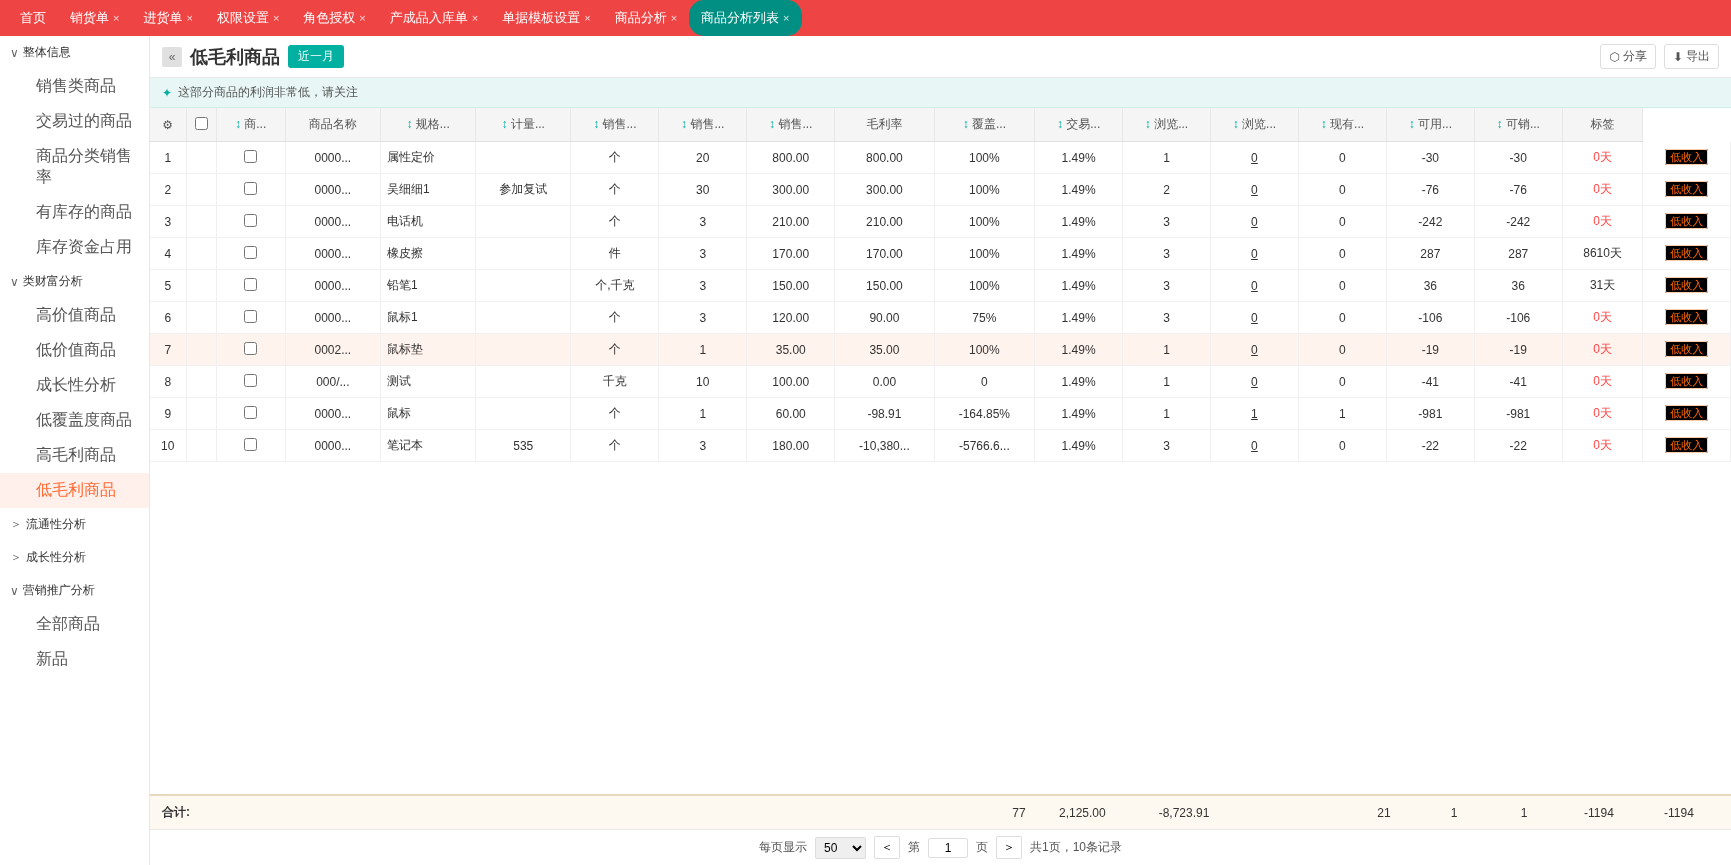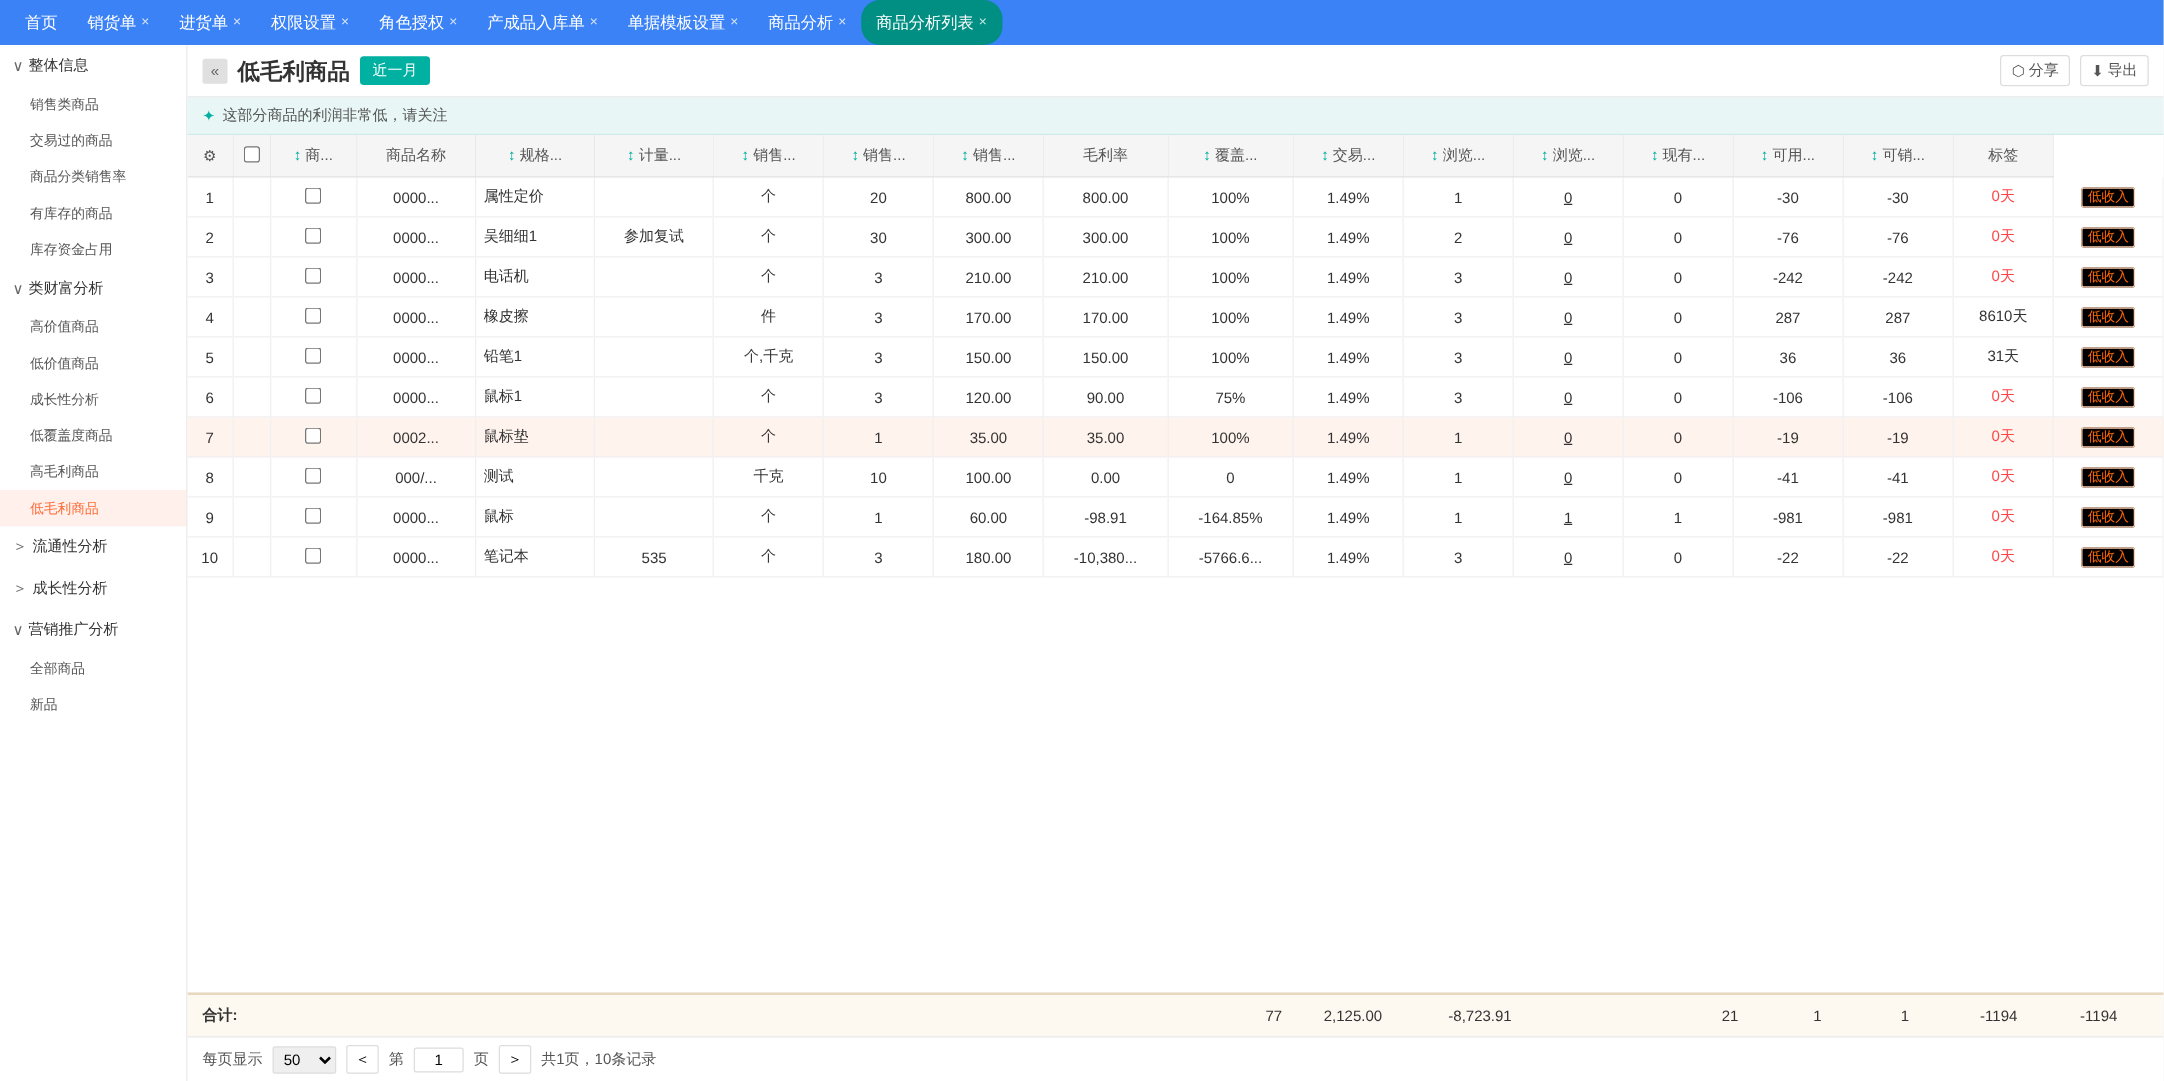--- a/index.html
+++ b/index.html
@@ -1,20 +1,20 @@
 <!DOCTYPE html>
 <html><head>
   <meta charset="utf-8">
   <style>
     * { box-sizing: border-box; margin: 0; padding: 0; }
     body { font-family: 'Microsoft YaHei', Arial, sans-serif; font-size: 12px; background: #f5f5f5; color: #333; }
 
     
     .top-nav {
-      background: #3b82f6;
+      background: #ef4444;
       display: flex;
       align-items: center;
       height: 36px;
       padding: 0 8px;
     }
     .top-nav .nav-item {
       color: #fff;
       padding: 0 12px;
       height: 36px;
       display: flex;
@@ -43,24 +43,24 @@
     .sidebar-section-title {
       display: flex;
       align-items: center;
       padding: 8px 10px;
       color: #333;
       font-size: 12px;
       cursor: pointer;
     }
     .sidebar-section-title .arrow { margin-right: 4px; color: #666; }
     .sidebar-item {
-      padding: 7px 10px 7px 24px;
+      padding: 7px 10px 7px 36px;
       cursor: pointer;
       color: #555;
-      font-size: 11px;
+      font-size: 16px;
     }
     .sidebar-item.active { background: #fff0ec; color: #ff6b35; }
 
     
     .content {
       flex: 1;
       display: flex;
       flex-direction: column;
       overflow: hidden;
       background: #f5f5f5;
@@ -195,21 +195,21 @@
       flex-shrink: 0;
     }
 
     
     .pagination-bar {
       background: #fff;
       border-top: 1px solid #e8e8e8;
       padding: 6px 12px;
       display: flex;
       align-items: center;
-      justify-content: flex-start;
+      justify-content: center;
       gap: 8px;
       font-size: 12px;
       color: #555;
       flex-shrink: 0;
     }
     .pagination-bar select {
       border: 1px solid #ddd;
       padding: 2px 4px;
       font-size: 12px;
       border-radius: 2px;

